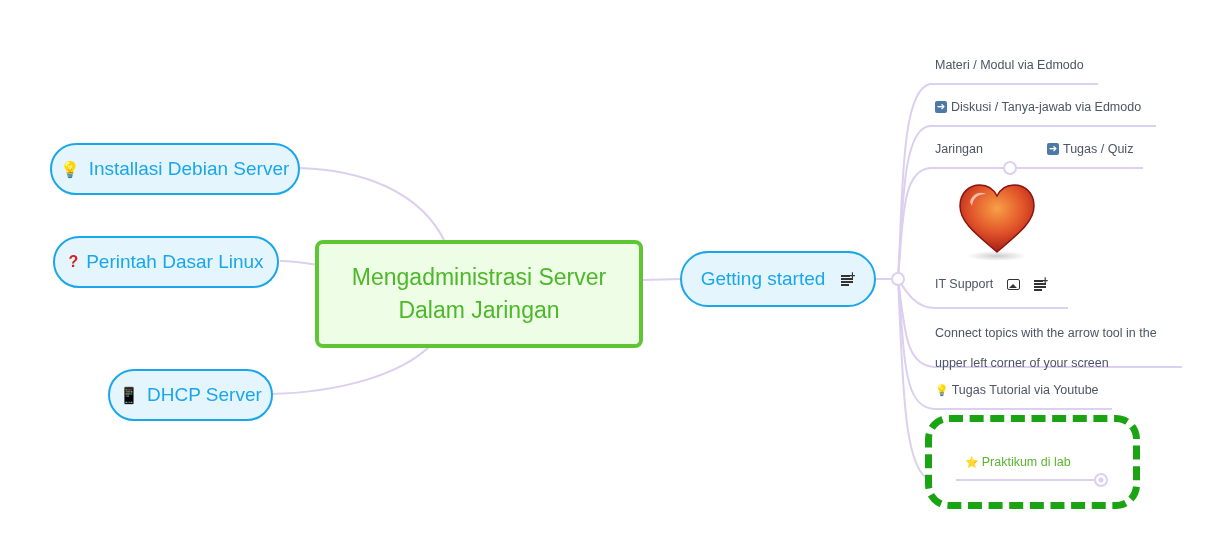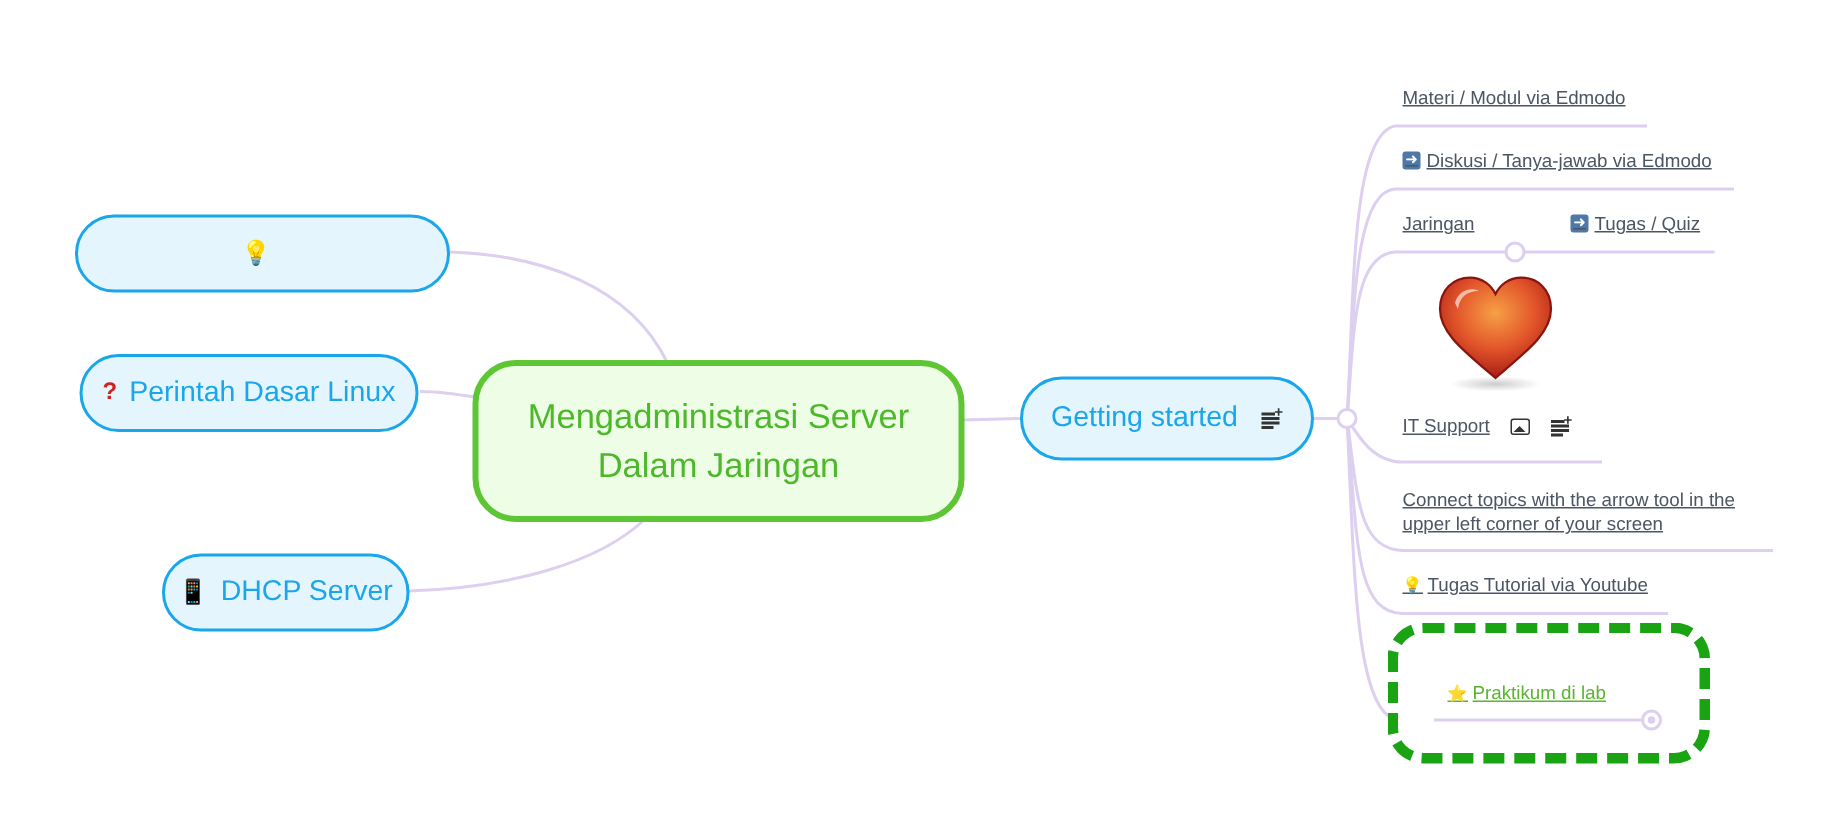--- a/index.html
+++ b/index.html
@@ -13,26 +13,26 @@
     position: absolute; box-sizing: border-box;
     display: flex; align-items: center; justify-content: center;
     border-radius: 30px;
   }
   .sub {
     background: #e5f5fd; border: 2px solid #1aa6ea; color: #1aa6ea;
     font-size: 19px; white-space: nowrap;
   }
   .central {
     background: #eefde6; border: 4px solid #5ec634; color: #4cb82a;
-    font-size: 23px; line-height: 33px; text-align: center; border-radius: 29px;
+    font-size: 23px; line-height: 33px; text-align: center; border-radius: 8px;
   }
   .ico { margin-right: 8px; font-size: 16px; }
   .leaf {
     position: absolute; font-size: 12.5px; color: #4b5563; white-space: nowrap;
-    display: flex; align-items: center; text-decoration: underline;
+    display: flex; align-items: center;
   }
   .arrow-ico {
     display: inline-block; width: 12px; height: 12px; background: #4e79a7;
     border-radius: 2px; color: #fff; font-size: 10px; line-height: 12px;
     text-align: center; margin-right: 4px;
   }
   .notes-icon { display: inline-block; width: 14px; height: 12px; position: relative; }
   .notes-icon i { position: absolute; left: 0; height: 2px; background: #333; }
   .notes-icon b { position: absolute; right: 0; top: -3px; font-size: 10px; color: #333; font-weight: bold; }
   .image-icon {
@@ -76,20 +76,21 @@
   <circle cx="1101" cy="480" r="2.5" fill="#dccff0"></circle>
 </svg>
 
 <div class="node central" style="left:315px; top:240px; width:328px; height:108px; flex-direction:column;">
   <span>Mengadministrasi Server</span>
   <span>Dalam Jaringan</span>
 </div>
 
 <div class="node sub" style="left:50px; top:143px; width:250px; height:52px;">
   <span class="ico">💡</span>
+  <span>Installasi Debian Server</span>
 </div>
 
 <div class="node sub" style="left:53px; top:236px; width:226px; height:52px;">
   <span class="ico" style="color:#d0231d;font-weight:bold;">?</span>
   <span>Perintah Dasar Linux</span>
 </div>
 
 <div class="node sub" style="left:108px; top:369px; width:165px; height:52px;">
   <span class="ico">📱</span>
   <span>DHCP Server</span>
@@ -148,21 +149,21 @@
   <span class="image-icon" style="margin-right:14px;"></span>
   <span class="notes-icon">
     <i style="top:2px;width:9px;"></i>
       <i style="top:5px;width:12px;"></i>
       <i style="top:8px;width:12px;"></i>
       <i style="top:11px;width:8px;"></i>
       <b>+</b>
   </span>
 </div>
 
-<div class="leaf" style="left:935px; top:325px; flex-direction:column; align-items:flex-start; line-height:16px;">
+<div class="leaf" style="left:935px; top:325px; flex-direction:column; align-items:flex-start; line-height:16px;gap:14px;">
   <span>Connect topics with the arrow tool in the</span>
   <span>upper left corner of your screen</span>
 </div>
 
 <div class="leaf" style="left:935px; top:383px;">
   <span style="font-size:11px;margin-right:3px;">💡</span>
   <span>Tugas Tutorial via Youtube</span>
 </div>
 
 <div class="dashed-box"></div>

